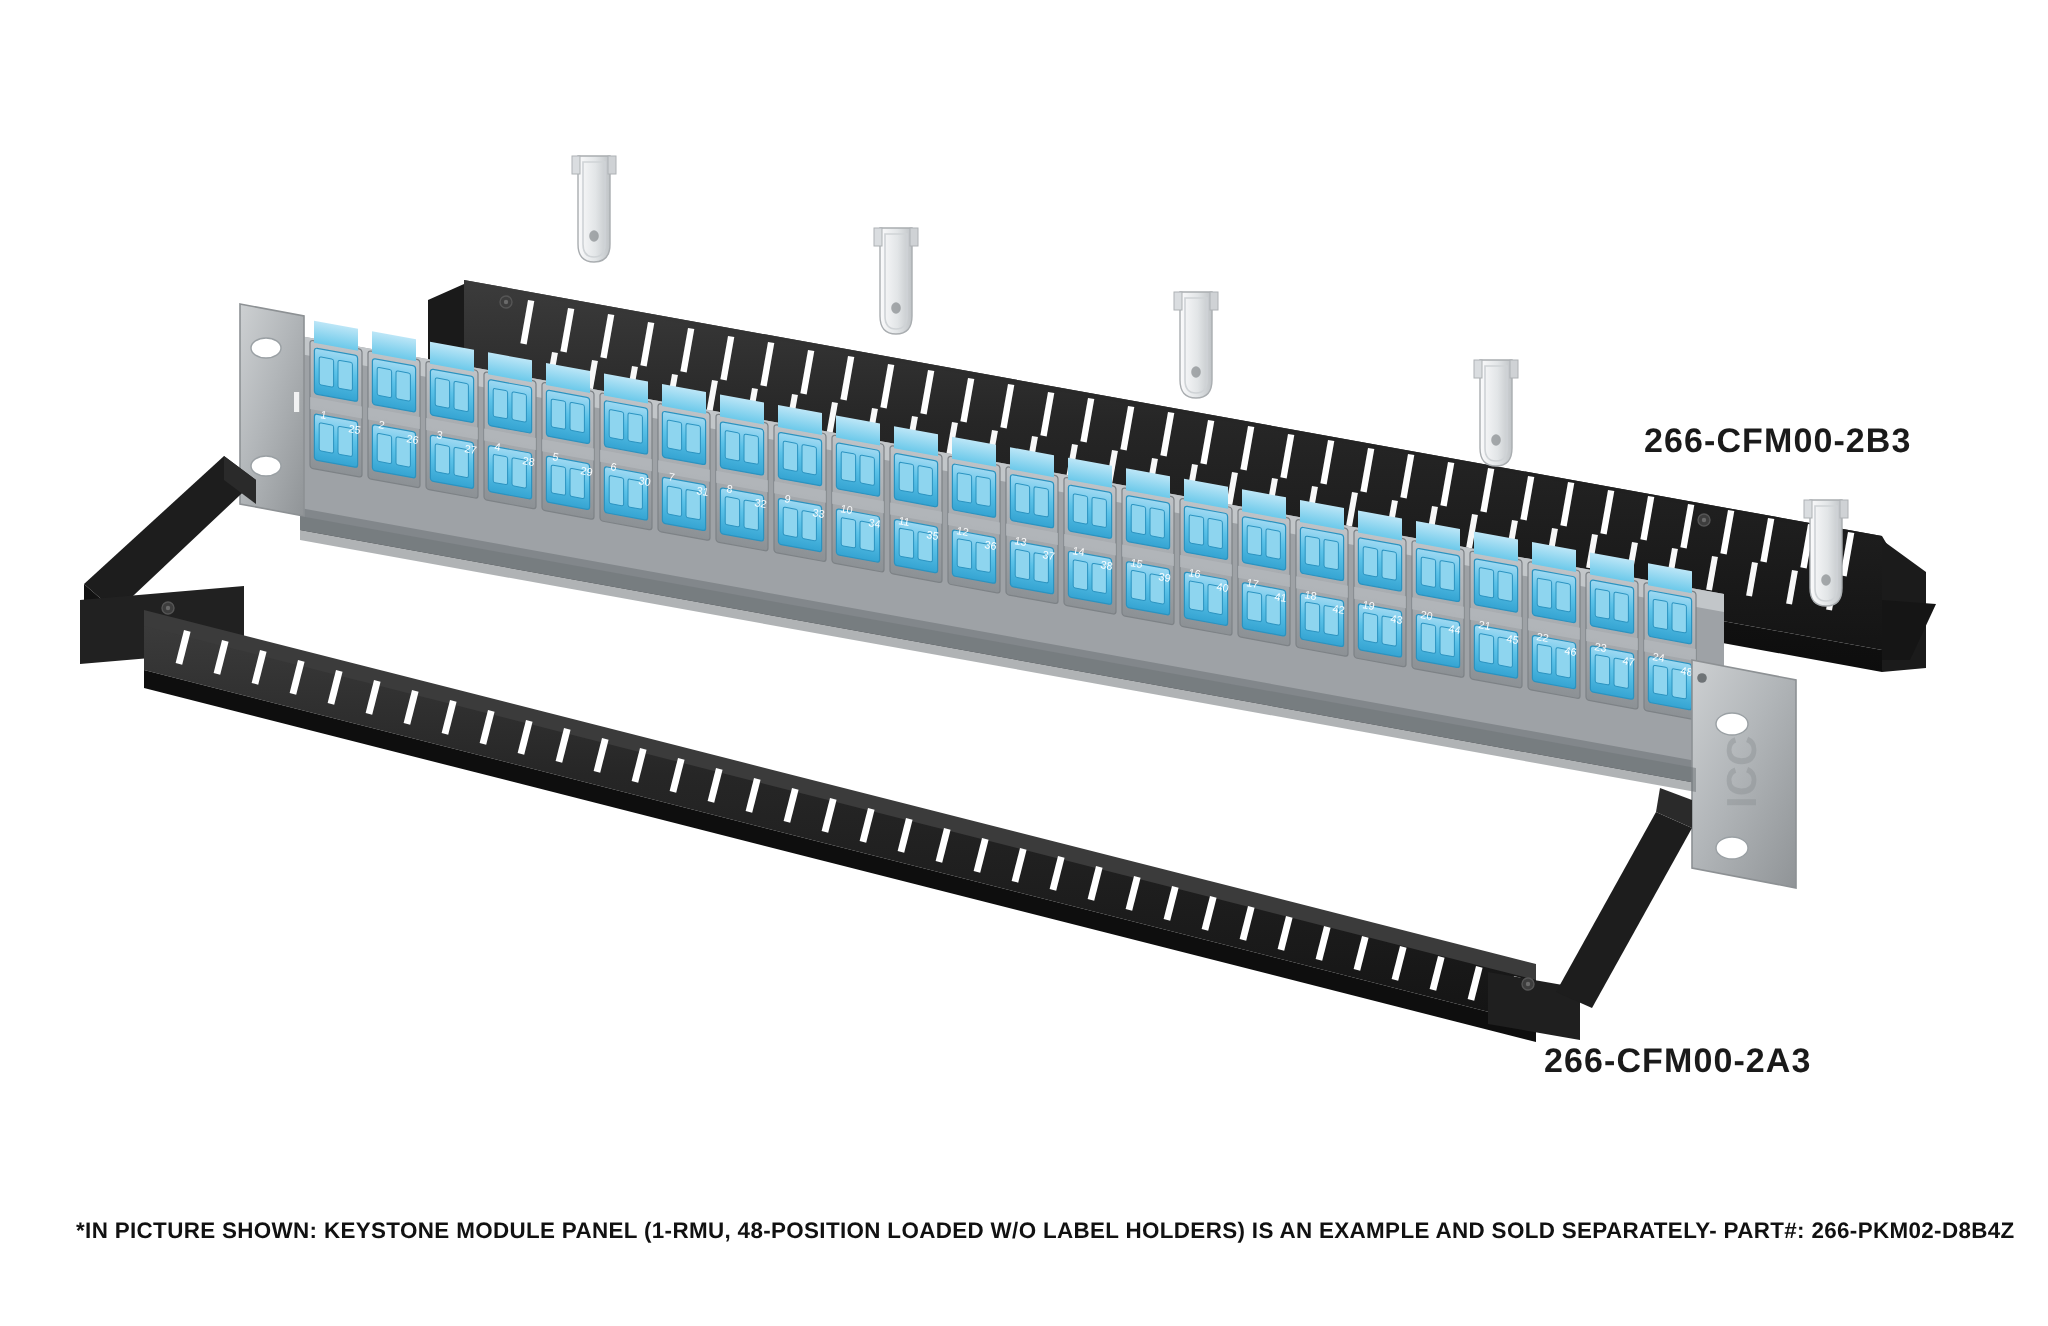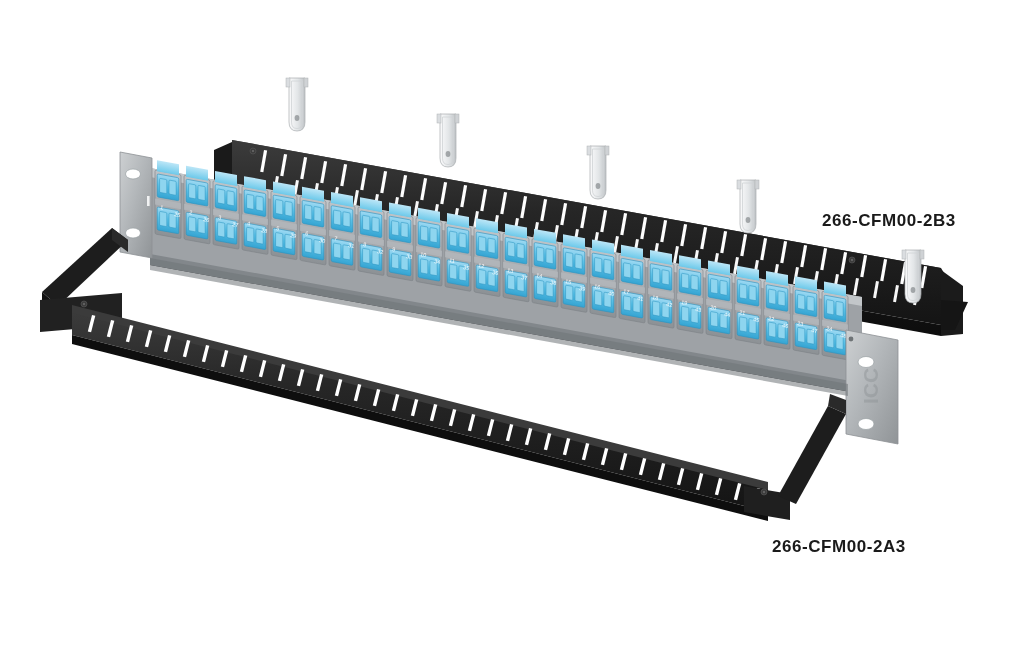--- a/index.html
+++ b/index.html
@@ -36,21 +36,21 @@
   .callout {
     position: absolute;
     font-family: "Liberation Sans", sans-serif;
     font-weight: bold;
     font-size: 17px;
     letter-spacing: 0.55px;
     color: #1a1a1a;
     white-space: nowrap;
   }
   #callout-top   { left: 822px; top: 211px; }
-  #callout-bottom{ left: 772px; top: 521px; margin-top: 16px; }
+  #callout-bottom{ left: 772px; top: 521px; }
 
   #footnote {
     position: absolute;
     left: 38px;
     top: 610px;
     width: 960px;
     font-family: "Liberation Sans", sans-serif;
     font-weight: bold;
     font-size: 11.2px;
     letter-spacing: 0.18px;
@@ -489,14 +489,15 @@
       <path d="M778,496 L828,406 L846,414 L796,504 Z" fill="#1d1d1d"></path>
       <path d="M828,406 L846,414 L846,400 L830,394 Z" fill="#2a2a2a"></path>
     </g>
 
   </svg>
 
   <div class="callout" id="callout-top">266-CFM00-2B3</div>
 
   <div class="callout" id="callout-bottom">266-CFM00-2A3</div>
 
+  <div id="footnote">*IN PICTURE SHOWN: KEYSTONE MODULE PANEL (1-RMU, 48-POSITION LOADED W/O LABEL HOLDERS) IS AN EXAMPLE AND SOLD SEPARATELY- PART#: 266-PKM02-D8B4Z</div>
 
 </div>
 
 </body></html>

